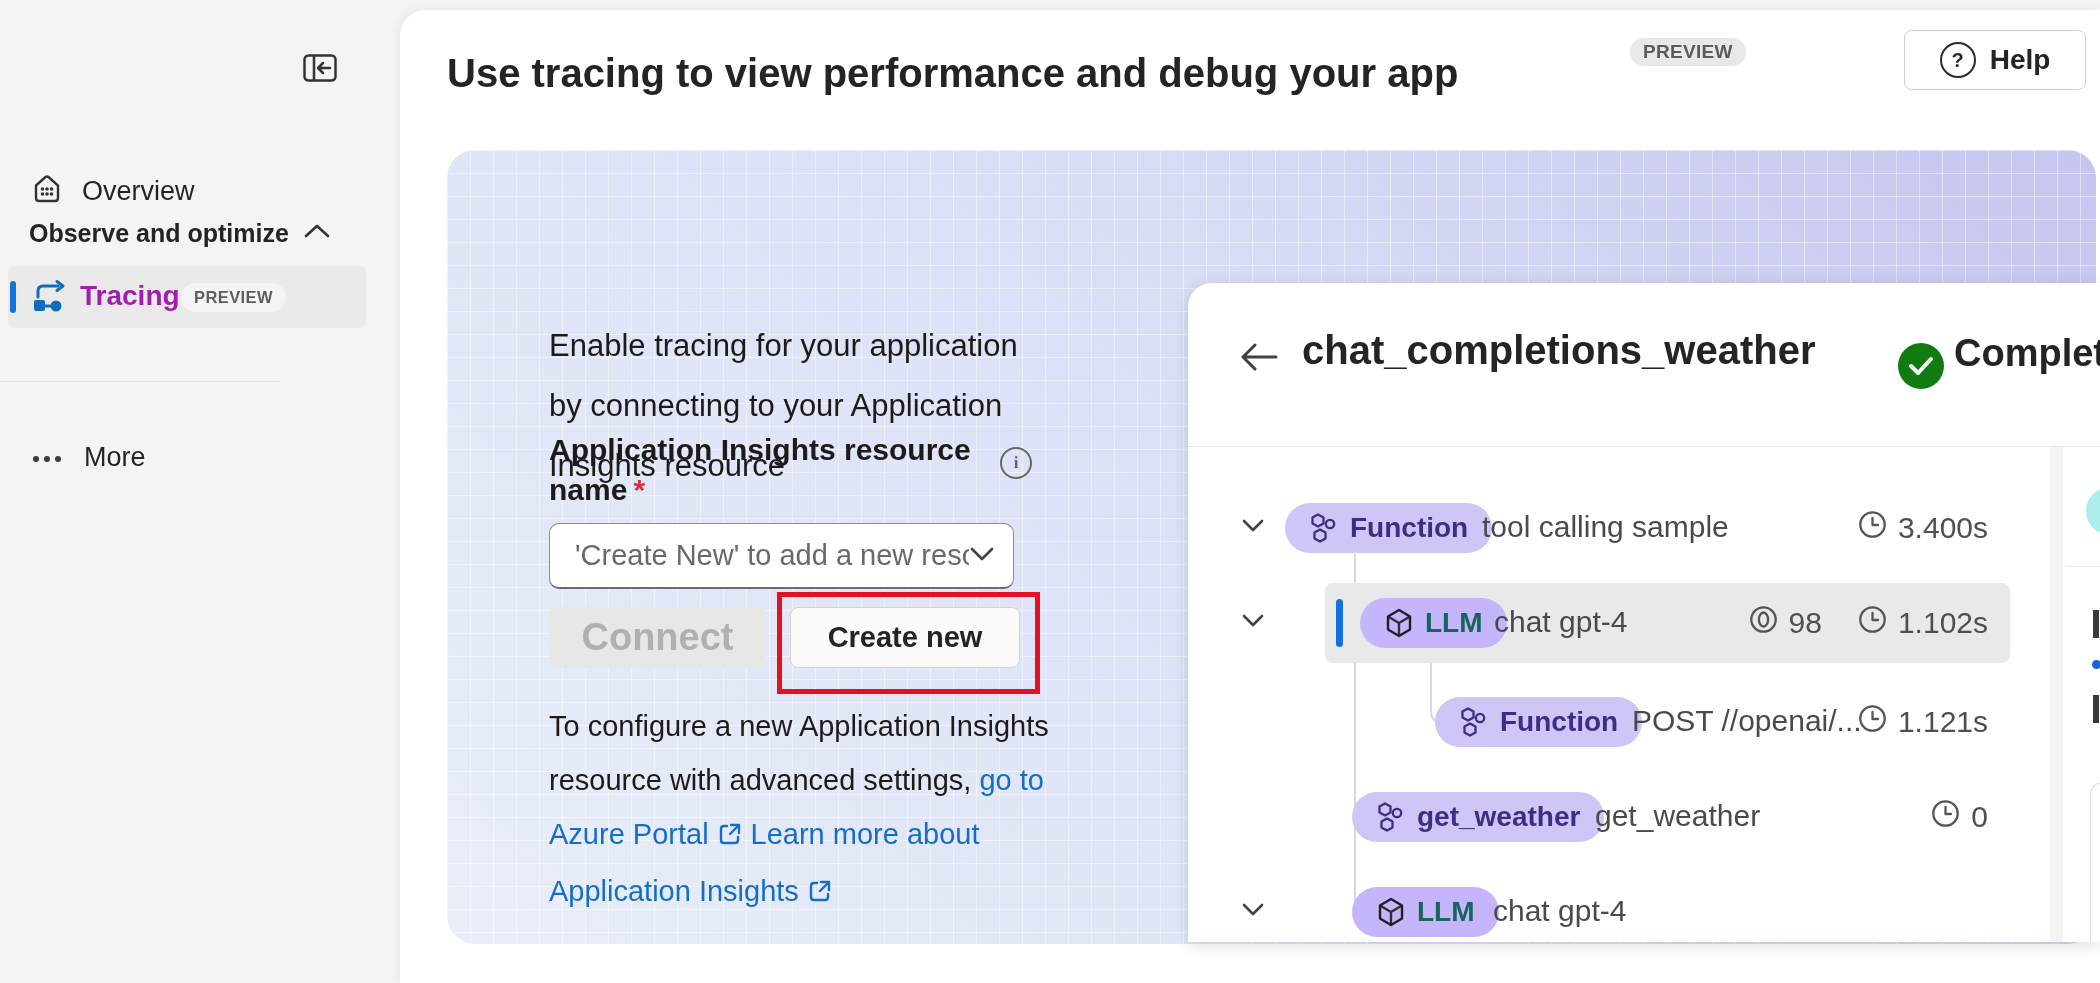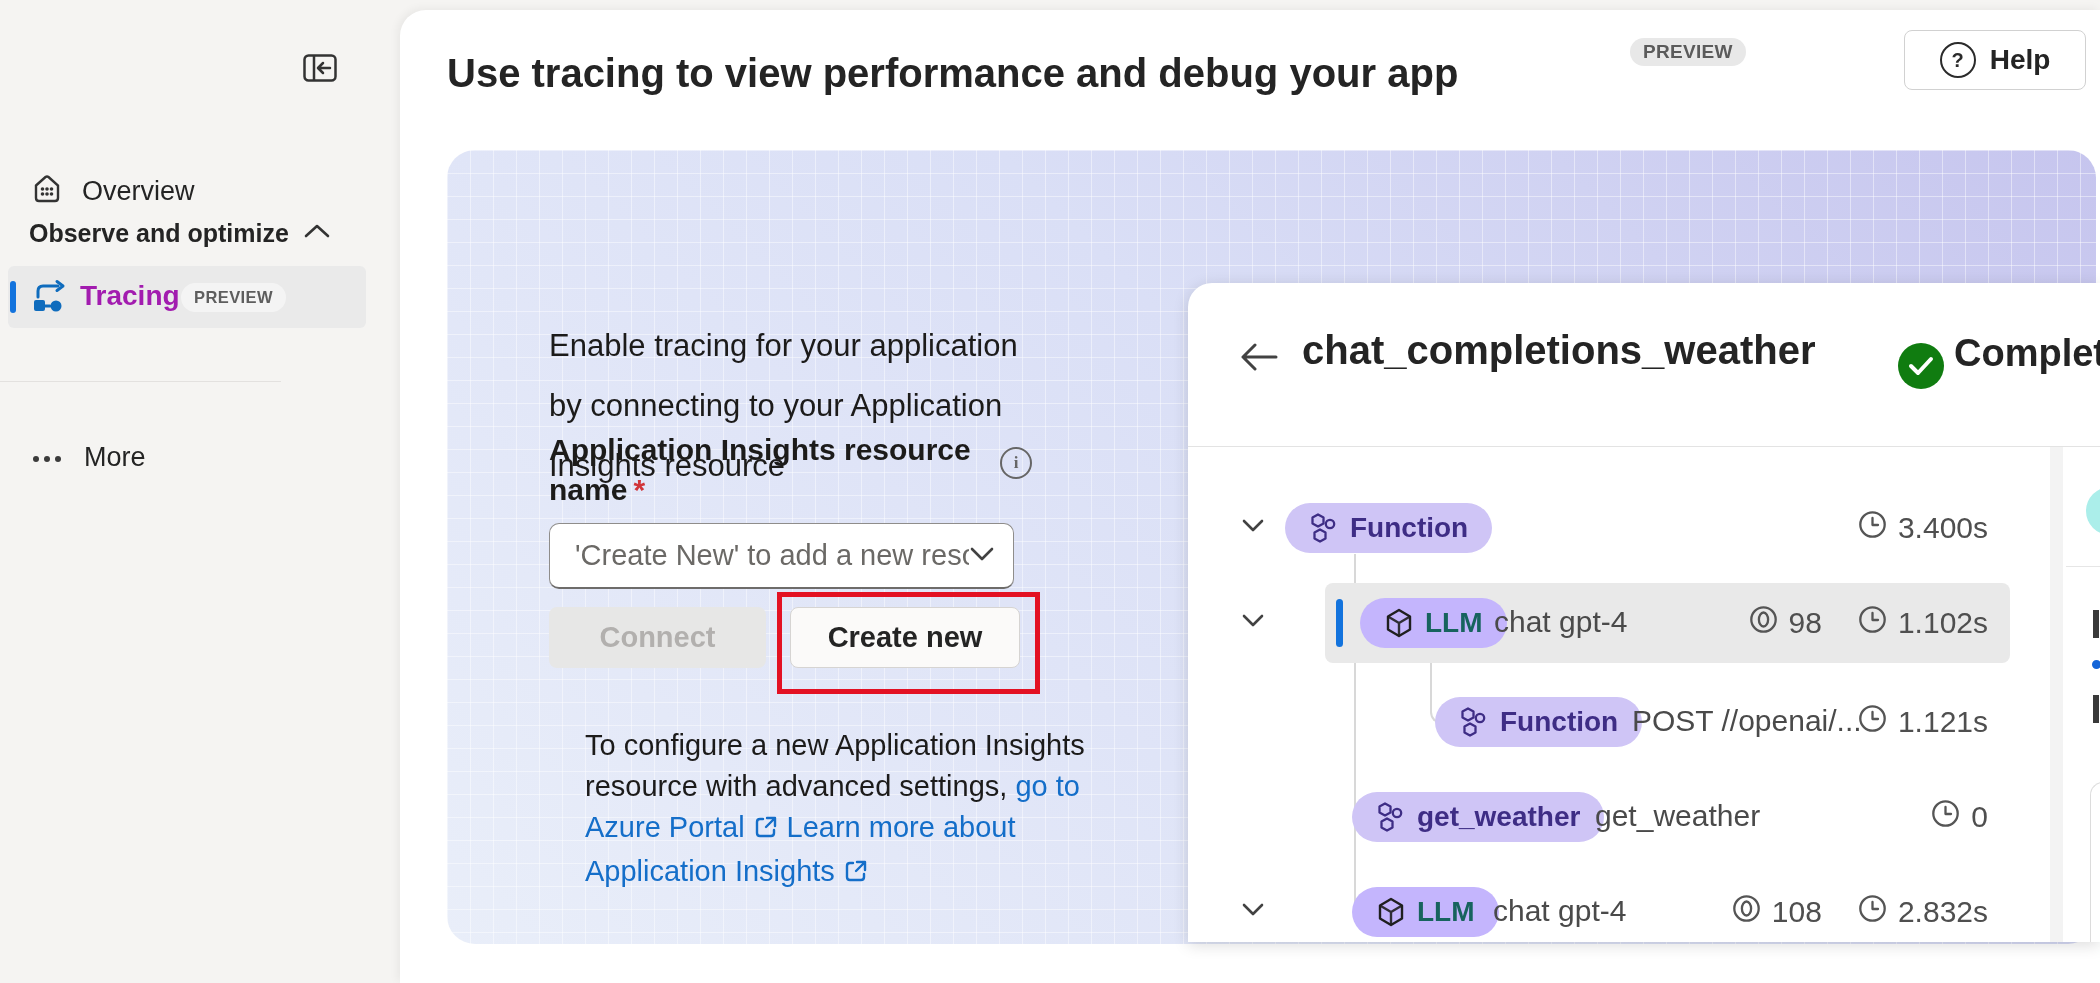--- a/index.html
+++ b/index.html
@@ -42,24 +42,24 @@
       linear-gradient(45deg,#e9eef9 0%,#dadff6 55%,#c6c5ee 100%);
     background-size:23px 23px,23px 23px,100% 100%;
   }
   .intro-text{position:absolute;left:549px;top:285px;width:492px;font-size:31px;line-height:60px;color:#1c1b1a;}
   .field-label{position:absolute;left:549px;top:430px;width:460px;font-size:30px;line-height:40px;font-weight:700;color:#1c1b1a;}
   .req-star{color:#d13438;font-weight:700;margin-left:6px;}
   .info-icon{position:absolute;left:1000px;top:447px;width:28px;height:28px;border:2px solid #666;border-radius:50%;display:flex;align-items:center;justify-content:center;font-size:17px;font-weight:600;color:#666;font-family:"Liberation Serif",serif;}
   .resource-dropdown{position:absolute;left:549px;top:523px;width:463px;height:63px;background:#fff;border:1.5px solid #8f8d8b;border-bottom:2.5px solid #6e6c6a;border-radius:10px;display:flex;align-items:center;cursor:pointer;}
   .dropdown-value{flex:1;padding-left:25px;font-size:29px;color:#6b6966;white-space:nowrap;overflow:hidden;}
   .dropdown-chevron{margin-right:18px;flex:0 0 auto;}
-  .connect-btn{position:absolute;left:549px;top:607px;width:217px;height:61px;background:#e7e7e6;border:none;border-radius:8px;font-size:29px;font-weight:700;color:#b2b0ae;font-family:"Liberation Sans",sans-serif;}
+  .connect-btn{position:absolute;left:549px;top:607px;width:217px;height:61px;background:#e7e7e6;border:none;border-radius:8px;font-size:38px;font-weight:700;color:#b2b0ae;font-family:"Liberation Sans",sans-serif;}
   .create-btn{position:absolute;left:790px;top:607px;width:230px;height:61px;background:#fbfaf9;border:1.5px solid #d6d4d2;border-radius:8px;font-size:29px;font-weight:700;color:#242424;cursor:pointer;font-family:"Liberation Sans",sans-serif;}
   .red-annotation{position:absolute;left:777px;top:592px;width:253px;height:92px;border:5px solid #e31123;pointer-events:none;}
-  .footer-note{position:absolute;left:549px;top:696px;width:508px;font-size:29px;line-height:41px;color:#1c1b1a;margin-left:36px;}
+  .footer-note{position:absolute;left:549px;top:670px;width:508px;font-size:29px;line-height:54px;color:#1c1b1a;}
   .note-link{color:#146ec9;cursor:pointer;text-decoration:none;}
   .ext-icon{display:inline-block;vertical-align:-3px;margin:0 8px;}
   
   .trace-panel{
     position:absolute;left:1188px;top:283px;width:912px;height:659px;
     background:#fff;border-radius:24px 0 0 0;overflow:hidden;
     box-shadow:0 3px 16px rgba(0,0,0,0.14);
   }
   .trace-back{position:absolute;left:50px;top:56px;cursor:pointer;}
   .trace-title{position:absolute;left:114px;top:45px;font-size:40px;font-weight:700;color:#242424;white-space:nowrap;}
@@ -219,20 +219,21 @@
           <path d="M3 3 L12 12 L21 3" stroke="#424242" stroke-width="2.6" stroke-linecap="round" stroke-linejoin="round"></path>
         </svg></span>
     <span class="pill function" style="left:97px;top:7px;">
         <svg width="30" height="32" viewBox="0 0 30 32" fill="none">
           <path d="M9 2.5 L14.5 5.5 V11.5 L9 14.5 L3.5 11.5 V5.5 Z" stroke="#3e2d85" stroke-width="2.3" stroke-linejoin="round"></path>
           <circle cx="21" cy="12" r="4.2" stroke="#3e2d85" stroke-width="2.3"></circle>
           <path d="M11 17.5 L16.5 20.5 V26.5 L11 29.5 L5.5 26.5 V20.5 Z" stroke="#3e2d85" stroke-width="2.3" stroke-linejoin="round"></path>
         </svg>
         <span>Function</span>
       </span>
+    <span class="row-label" style="left:294px;top:14px;">tool calling sample</span>
     <div class="metrics" style="top:14px;">
       <span><svg width="29" height="29" viewBox="0 0 29 29" fill="none">
             <circle cx="14.5" cy="14.5" r="12.2" stroke="#555" stroke-width="2.3"></circle>
             <path d="M14.5 8 V15 H20" stroke="#555" stroke-width="2.3" stroke-linecap="round" stroke-linejoin="round"></path>
           </svg></span>
       <span>3.400s</span>
     </div>
   </div>
 
   <div class="trow" style="top:308px;">
@@ -306,33 +307,20 @@
           <path d="M3 3 L12 12 L21 3" stroke="#424242" stroke-width="2.6" stroke-linecap="round" stroke-linejoin="round"></path>
         </svg></span>
     <span class="pill llm" style="left:164px;top:7px;">
         <svg width="30" height="32" viewBox="0 0 30 32" fill="none">
           <path d="M15 3 L26 9.5 V22.5 L15 29 L4 22.5 V9.5 Z" stroke="#1f1f1f" stroke-width="2.4" stroke-linejoin="round"></path>
           <path d="M15 16 V29 M15 16 L4 9.5 M15 16 L26 9.5" stroke="#1f1f1f" stroke-width="2.4" stroke-linejoin="round" opacity="0.9"></path>
         </svg>
         <span>LLM</span>
       </span>
     <span class="row-label" style="left:305px;top:14px;">chat gpt-4</span>
-    <div class="metrics" style="top:14px;">
-      <span><svg width="29" height="29" viewBox="0 0 29 29" fill="none">
-            <circle cx="14.5" cy="14.5" r="12.2" stroke="#555" stroke-width="2.3"></circle>
-            <ellipse cx="14.5" cy="14.5" rx="4.6" ry="7" stroke="#555" stroke-width="2.3"></ellipse>
-          </svg></span>
-      <span>108</span>
-      <span class="metric-gap"></span>
-      <span><svg width="29" height="29" viewBox="0 0 29 29" fill="none">
-            <circle cx="14.5" cy="14.5" r="12.2" stroke="#555" stroke-width="2.3"></circle>
-            <path d="M14.5 8 V15 H20" stroke="#555" stroke-width="2.3" stroke-linecap="round" stroke-linejoin="round"></path>
-          </svg></span>
-      <span>2.832s</span>
-    </div>
   </div>
 
   <div class="scrollbar-track"></div>
   <div class="sliver-circle"></div>
   <div class="sliver-divider"></div>
   <div class="sliver-glyph" style="top:327px;"></div>
   <div class="sliver-dot"></div>
   <div class="sliver-glyph" style="top:412px;"></div>
   <div class="sliver-corner"></div>
 </div>

